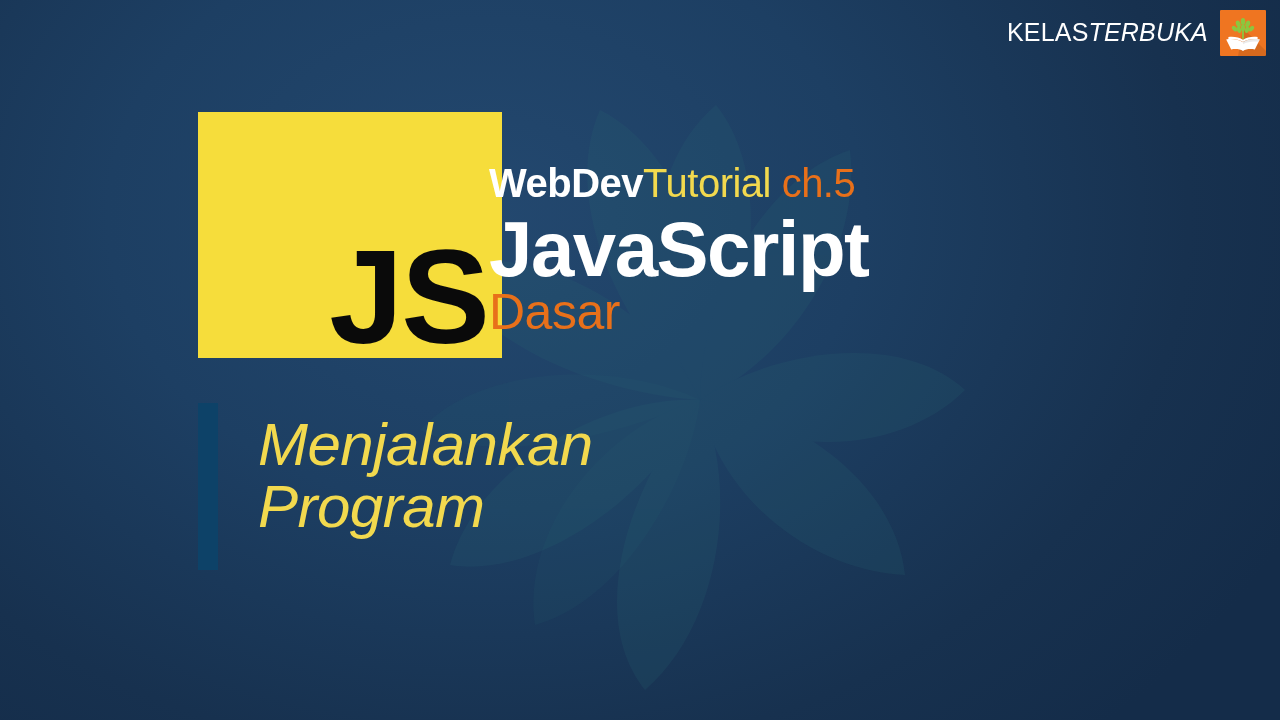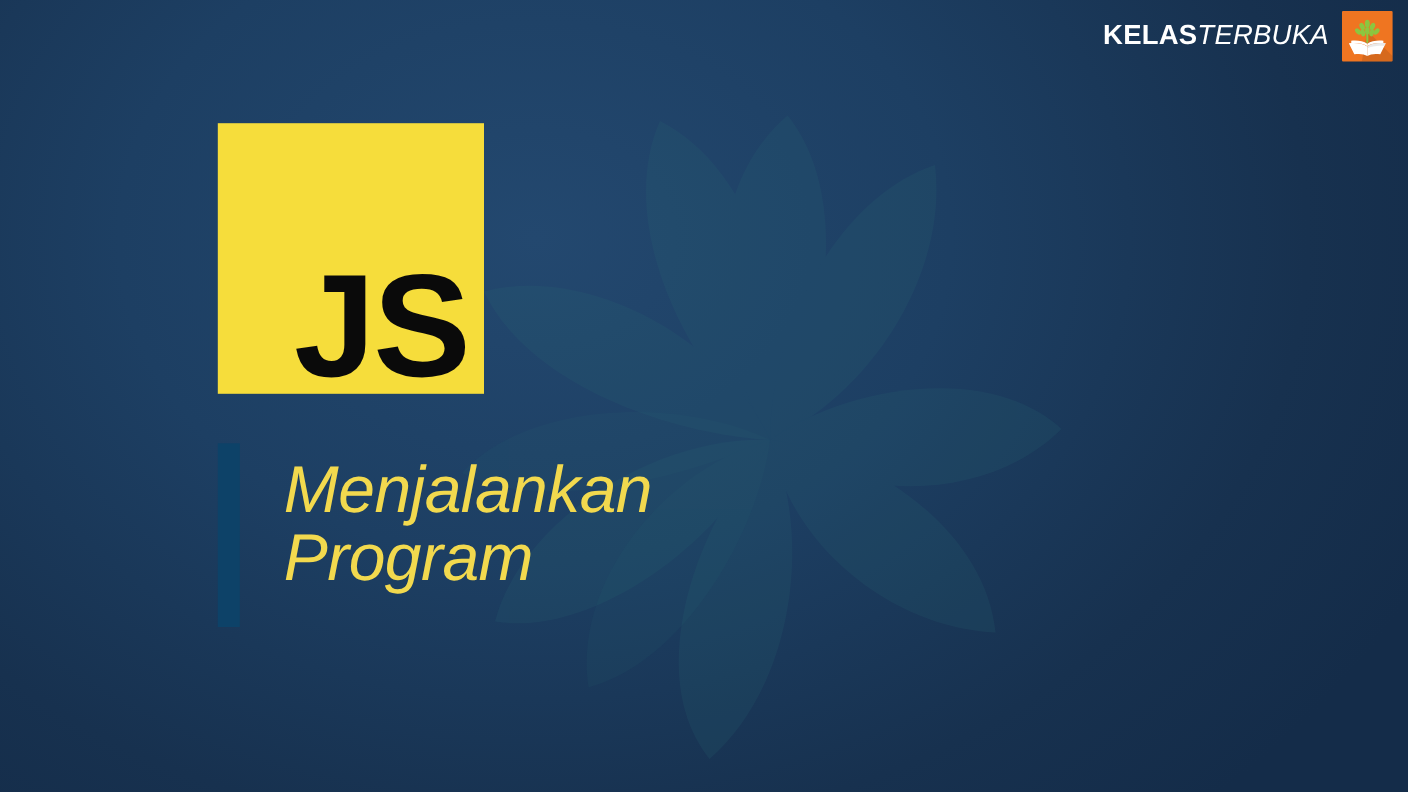--- a/index.html
+++ b/index.html
@@ -37,40 +37,40 @@
   }
   #brand-wordmark {
     font-size:25px;
     letter-spacing:0.2px;
     white-space:nowrap;
     line-height:1;
     padding-bottom:2px;
   }
   #brand-wordmark .kelas {
     color:#ffffff;
-    font-weight:bold;
+    font-weight:normal;
   }
   #brand-wordmark .terbuka {
     color:#ffffff;
     font-weight:normal;
     font-style:italic;
   }
   #brand-logo {
     width:46px; height:46px;
     background:#ef7521;
     position:relative;
     flex:0 0 auto;
     border-radius:1px;
   }
 
   
   #js-badge {
     position:absolute;
     left:198px; top:112px;
-    width:242px; height:246px;
+    width:304px; height:246px;
     background:#f6dd3b;
   }
   #js-badge .js-mark {
     position:absolute;
     right:14px; bottom:-6px;
     color:#0a0a0a;
     font-size:133px;
     font-weight:bold;
     letter-spacing:-2px;
     line-height:1;
@@ -201,20 +201,27 @@
           <path d="M23 32.2 C 27.6 29.0, 35.0 28.6, 39.8 29.4 L 38.6 31.8 C 33.6 31.1, 27.0 31.6, 23 34.2 Z"></path>
         </g>
       </svg>
     </div>
   </div>
 
   <div id="js-badge">
     <span class="js-mark">JS</span>
   </div>
 
+  <div id="title-block">
+    <div id="kicker">
+      <span class="kicker-webdev">WebDev</span><span class="kicker-tutorial">Tutorial</span> <span class="kicker-chapter">ch.5</span>
+    </div>
+    <div id="main-title">JavaScript</div>
+    <div id="subtitle">Dasar</div>
+  </div>
 
   <div id="episode-row">
     <div id="episode-divider"></div>
     <div id="episode-title">Menjalankan
 Program</div>
   </div>
 
 </div>
 
 </body></html>

